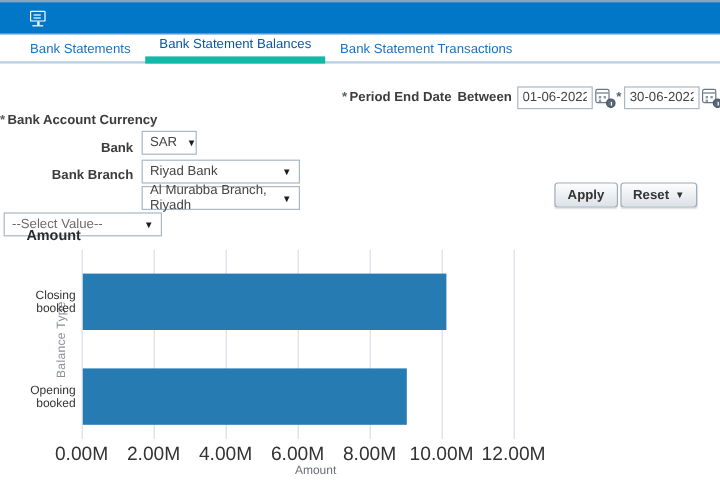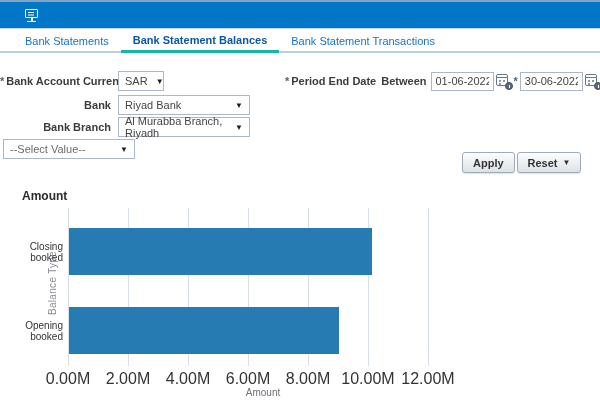--- a/index.html
+++ b/index.html
@@ -17,29 +17,29 @@
   .appbar-icon .board::after { content:""; position:absolute; left:2px; top:2px; width:6px; height:1.5px; background:#fff; box-shadow:0 2.5px 0 #fff; }
   .appbar-icon .stand { position:absolute; left:6.5px; top:9px; width:2px; height:3px; background:#fff; }
   .appbar-icon .base { position:absolute; left:3px; top:12px; width:9px; height:1.5px; background:#fff; }
   .appbar-title { color:#ffffff; font-size:13px; font-weight:bold; letter-spacing:.2px; }
 
   
   .tabbar { position:absolute; left:0; top:32px; width:600px; height:21px;
     border-bottom:2px solid #b9cfe8; display:flex; align-items:flex-end; padding-left:13px; }
   .tab { color:#1a72c4; font-size:11px; padding:3px 12px 4px 12px; cursor:pointer;
     margin-bottom:-2px; border-bottom:2px solid transparent; white-space:nowrap; }
-  .tab.active { color:#0a57a5; font-weight:bold; border-bottom:3px solid #14b8a6; }
+  .tab.active { color:#0a57a5; font-weight:normal; border-bottom:6px solid #14b8a6; }
 
   
   .lbl { font-weight:bold; color:#3c3c3c; font-size:11px; line-height:20px; white-space:nowrap; }
   .req { color:#52626f; font-weight:bold; margin-right:2px; }
   .frow { position:absolute; display:flex; align-items:center; }
   .flabel { width:115px; text-align:right; padding-right:4px; }
   .select { height:20px; border:1px solid #aab7c4; background:#fff; display:flex;
-    align-items:center; justify-content:space-between; padding:0 6px; cursor:pointer; color:#444; }
+    align-items:center; justify-content:space-between; padding:0 6px; cursor:pointer; color:#444;margin-top:38px; }
   .select .caret { font-size:8px; color:#1c1c1c; margin-left:8px; }
   .select.placeholder { color:#6b6b6b; }
   .dateinput { width:63px; height:19px; border:1px solid #aab7c4; padding:0 4px;
     font-family:"Liberation Sans", sans-serif; font-size:11px; color:#444; }
   .calbtn { width:16px; height:16px; position:relative; margin-left:2px; cursor:pointer; }
   .calbtn .cal { position:absolute; left:0; top:1px; width:12px; height:12px;
     border:1px solid #68788a; border-radius:2px; background:#fff; }
   .calbtn .cal::before { content:""; position:absolute; left:0; top:2px; width:10px; height:1px; background:#68788a; }
   .calbtn .cal::after { content:""; position:absolute; left:2px; top:5px; width:2px; height:2px;
     background:#8a98a8; box-shadow:4px 0 0 #8a98a8, 0 3px 0 #8a98a8; }

